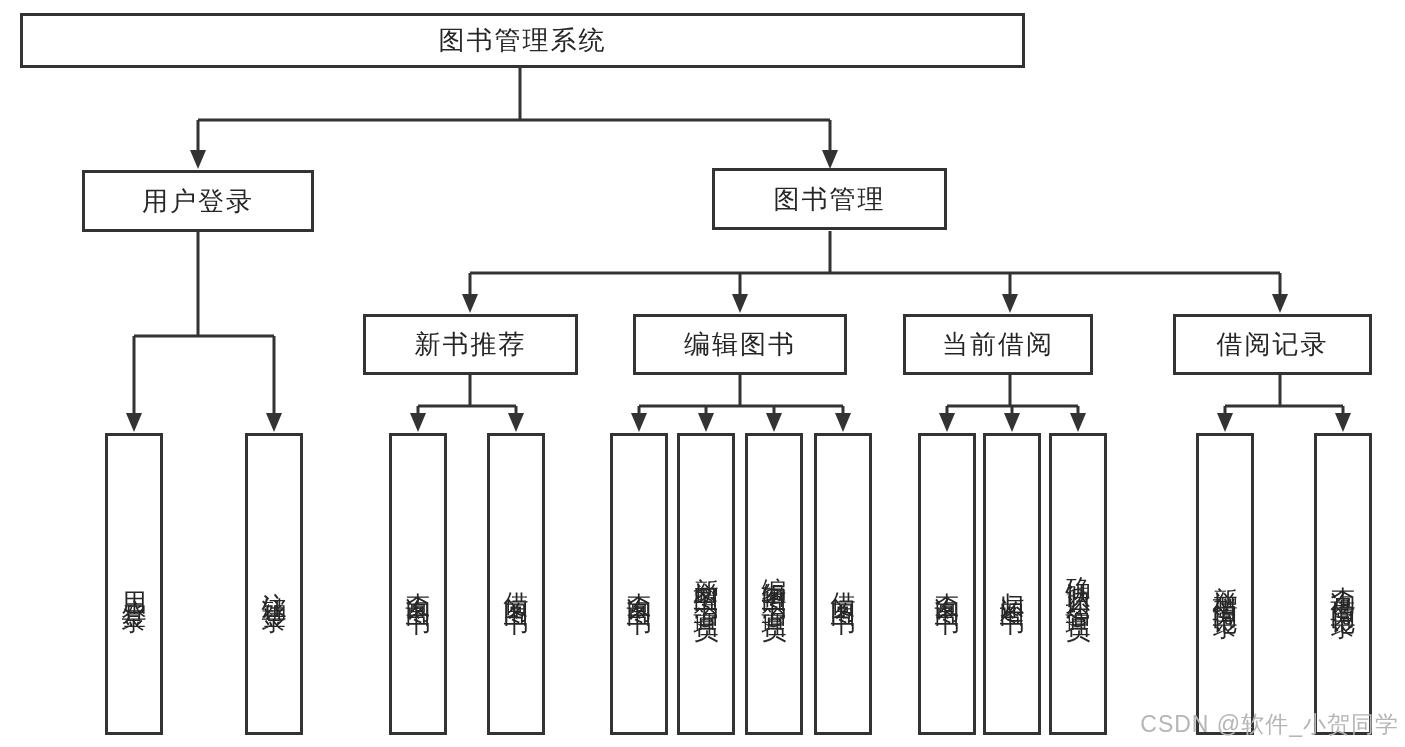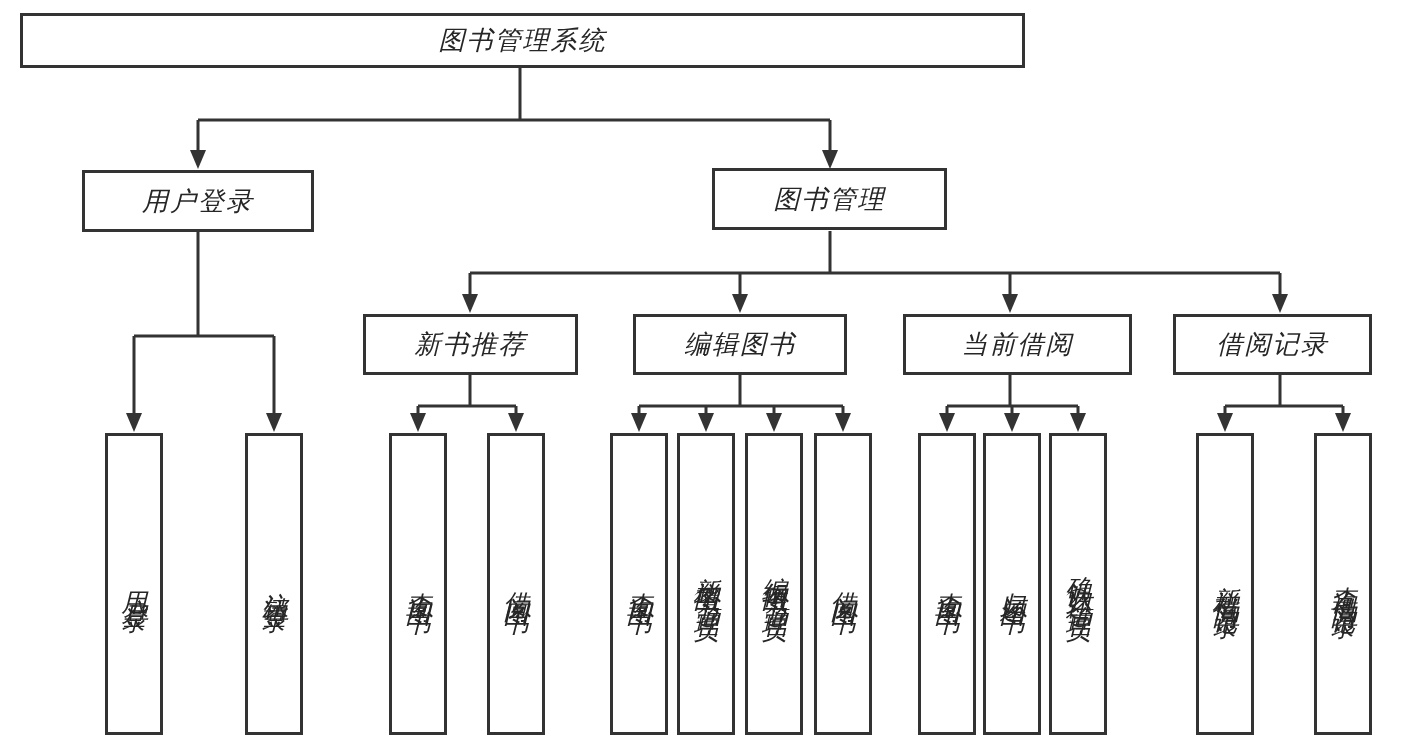--- a/index.html
+++ b/index.html
@@ -4,21 +4,20 @@
 <style>
   html,body{margin:0;padding:0;background:#ffffff;}
   body{width:1405px;height:747px;font-family:"Liberation Sans","DejaVu Sans",sans-serif;}
   .stage{position:relative;width:1405px;height:747px;overflow:hidden;background:#ffffff;}
   svg.connectors{position:absolute;left:0;top:0;width:1405px;height:747px;}
   .node{
     position:absolute;box-sizing:border-box;
     border:3px solid #333333;background:#ffffff;
     display:flex;align-items:center;justify-content:center;
     color:#262626;
-    font-style:italic;
   }
   .h-node{font-size:26px;letter-spacing:2px;white-space:nowrap;}
   .leaf{width:58px;height:302px;top:433px;}
   .vtext{
     writing-mode:vertical-rl;text-orientation:mixed;
     font-size:25px;letter-spacing:6px;line-height:1;
     white-space:nowrap;
   }
   .watermark{
     position:absolute;right:6px;bottom:7px;
@@ -85,21 +84,21 @@
     </g>
   </svg>
 
   <div class="node h-node" style="left:20px;top:13px;width:1005px;height:55px">图书管理系统</div>
 
   <div class="node h-node" style="left:82px;top:170px;width:232px;height:62px">用户登录</div>
   <div class="node h-node" style="left:712px;top:168px;width:235px;height:62px">图书管理</div>
 
   <div class="node h-node" style="left:363px;top:314px;width:215px;height:61px">新书推荐</div>
   <div class="node h-node" style="left:633px;top:314px;width:214px;height:61px">编辑图书</div>
-  <div class="node h-node" style="left:903px;top:314px;width:229px;height:61px">当前借阅</div>
+  <div class="node h-node" style="left:903px;top:314px;width:190px;height:61px">当前借阅</div>
   <div class="node h-node" style="left:1173px;top:314px;width:199px;height:61px">借阅记录</div>
 
   <div class="node leaf" style="left:105px">
     <span class="vtext">用户登录</span>
   </div>
   <div class="node leaf" style="left:245px">
     <span class="vtext">注销登录</span>
   </div>
 
   <div class="node leaf" style="left:389px">
@@ -132,14 +131,15 @@
     <span class="vtext">确认归还（管理员）</span>
   </div>
 
   <div class="node leaf" style="left:1196px">
     <span class="vtext">新增借阅记录</span>
   </div>
   <div class="node leaf" style="left:1314px">
     <span class="vtext">查询借阅记录</span>
   </div>
 
+  <div class="watermark">CSDN @软件_小贺同学</div>
 
 </div>
 
 </body></html>

